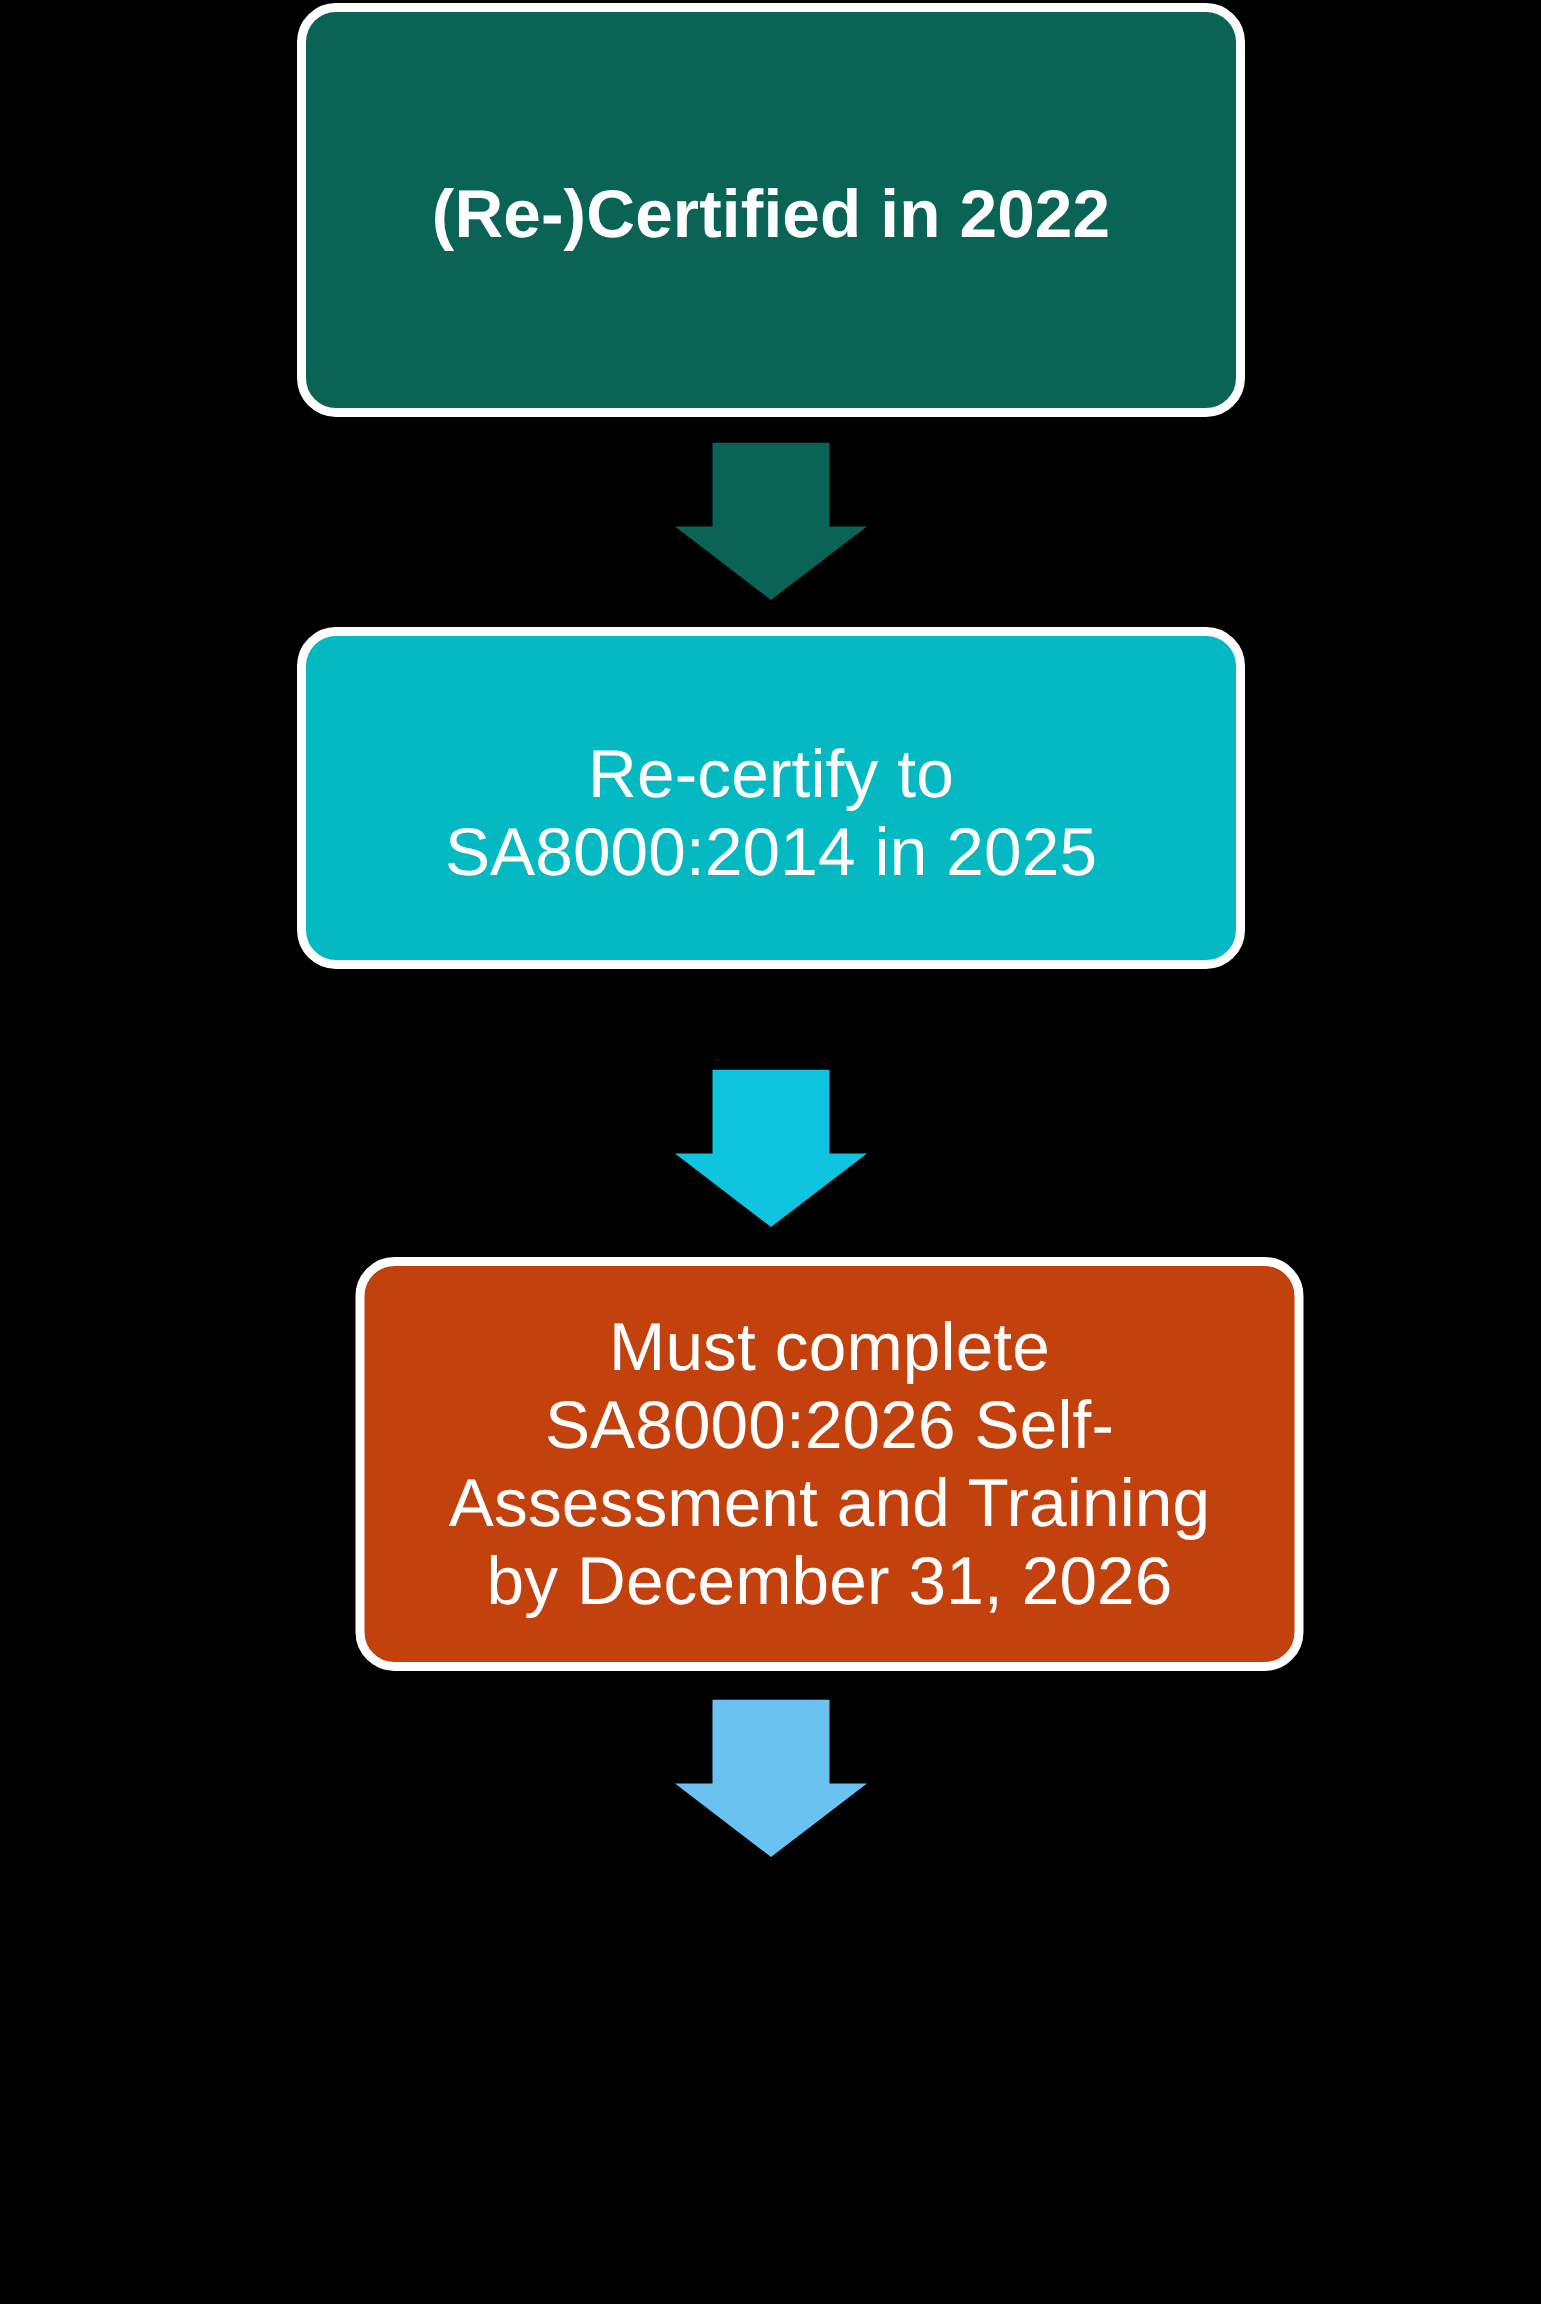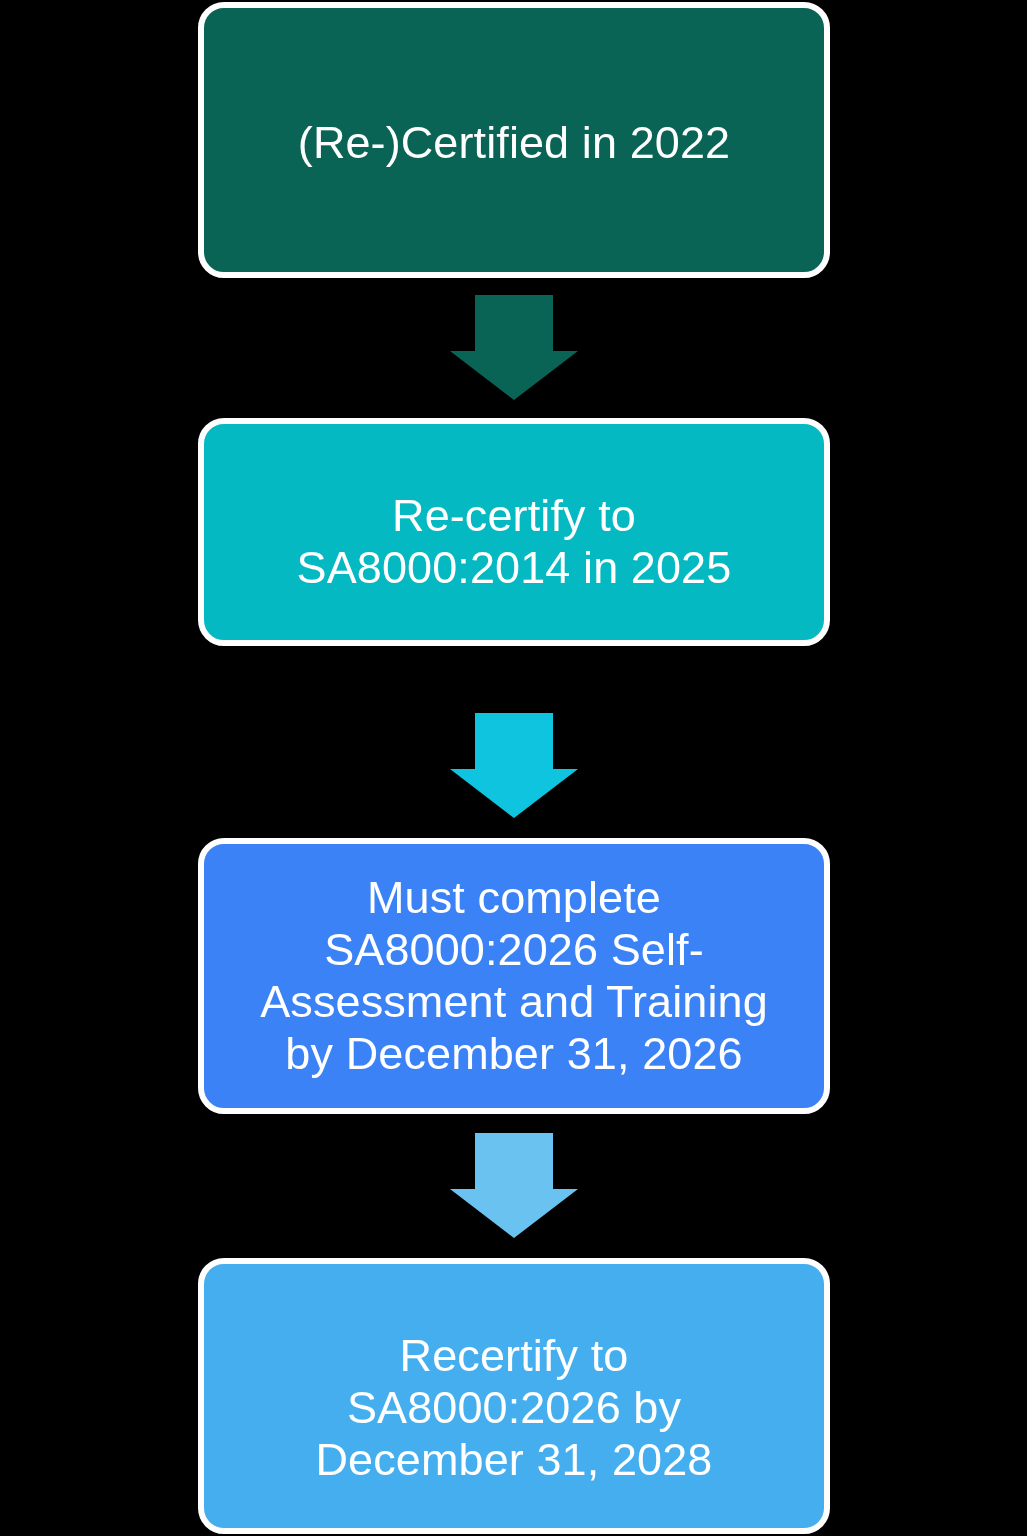--- a/index.html
+++ b/index.html
@@ -49,21 +49,21 @@
   }
 
   
   #box-1 {
     top: 2px;
     height: 276px;
     background: #0A6455;
     font-size: 45px;
     align-items: center;
   }
-  #box-1 .box-text { transform: translateY(3px); }
+  #box-1 .box-text { transform: translateY(3px); font-weight: bold; }
 
   #box-2 {
     top: 418px;
     height: 228px;
     background: #04B9C2;
     font-size: 45px;
     align-items: center;
   }
   #box-2 .box-text { transform: translateY(10px); }
 
@@ -117,32 +117,27 @@
     <span class="box-text">Re-certify to
 SA8000:2014 in 2025</span>
   </div>
 
   <div class="flow-arrow" id="arrow-2">
     <svg viewBox="0 0 128 105" xmlns="http://www.w3.org/2000/svg" aria-hidden="true">
       <polygon points="25,0 103,0 103,56 128,56 64,105 0,56 25,56" fill="#0FC4DE"></polygon>
     </svg>
   </div>
 
-  <div class="flow-box" id="box-3" style="background: #3b82f6;">
+  <div class="flow-box" id="box-3" style="background: #c2410c; margin-left: 39px;">
     <span class="box-text">Must complete
 SA8000:2026 Self-
 Assessment and Training
 by December 31, 2026</span>
   </div>
 
   <div class="flow-arrow" id="arrow-3">
     <svg viewBox="0 0 128 105" xmlns="http://www.w3.org/2000/svg" aria-hidden="true">
       <polygon points="25,0 103,0 103,56 128,56 64,105 0,56 25,56" fill="#69C2EF"></polygon>
     </svg>
   </div>
 
-  <div class="flow-box" id="box-4" style="background: rgb(69, 174, 239);">
-    <span class="box-text">Recertify to
-SA8000:2026 by
-December 31, 2028</span>
-  </div>
 
 </div>
 
 </body></html>

